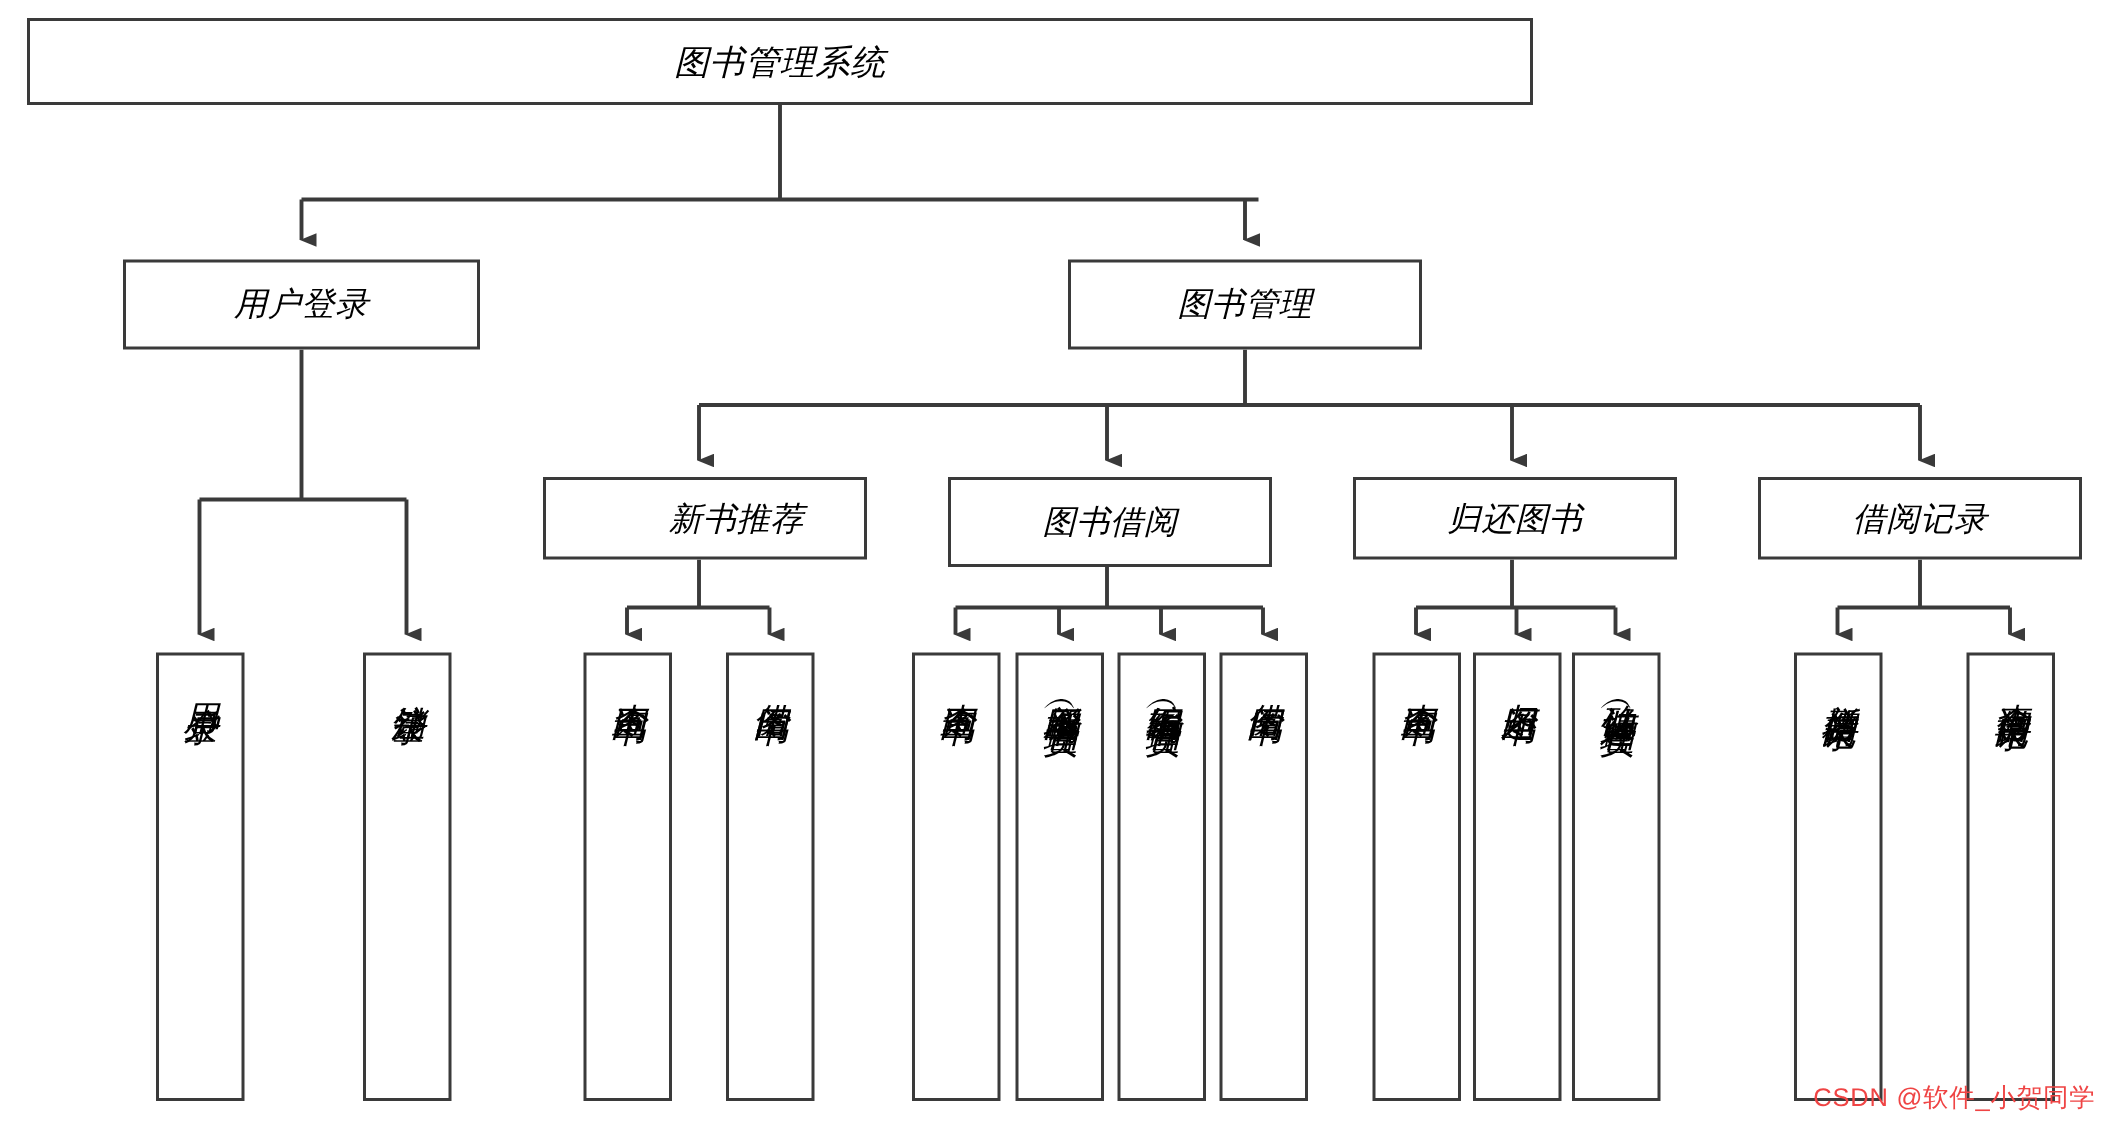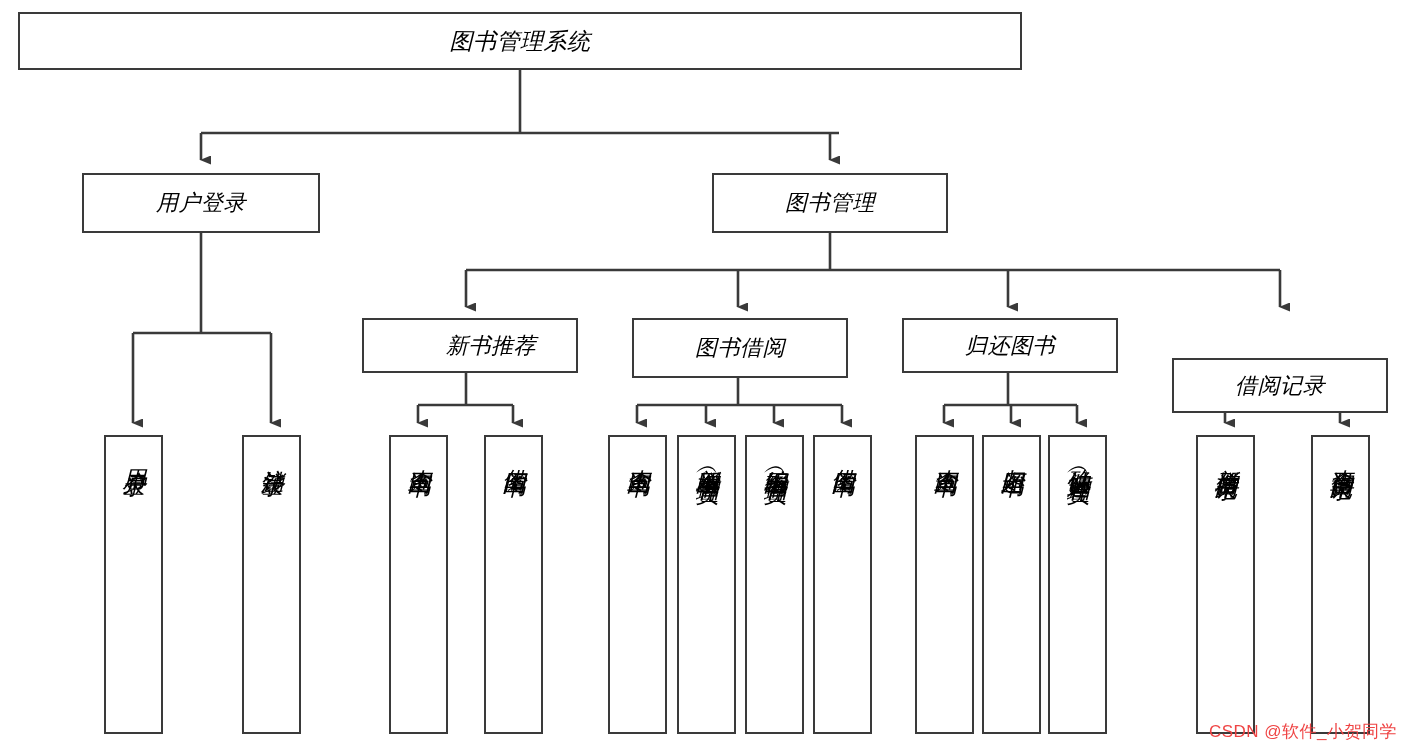--- a/index.html
+++ b/index.html
@@ -151,21 +151,21 @@
 
   <div class="node level-2" style="left:362px; top:318px; width:216px; height:55px;padding-left:42px;">
     <span class="node-label">新书推荐</span>
   </div>
   <div class="node level-2" style="left:632px; top:318px; width:216px; height:60px;">
     <span class="node-label">图书借阅</span>
   </div>
   <div class="node level-2" style="left:902px; top:318px; width:216px; height:55px;">
     <span class="node-label">归还图书</span>
   </div>
-  <div class="node level-2" style="left:1172px; top:318px; width:216px; height:55px;margin-top:40px;">
+  <div class="node level-2" style="left:1172px; top:318px; width:216px; height:55px;">
     <span class="node-label">借阅记录</span>
   </div>
 
   <div class="node leaf" style="left:104px; top:435px; width:59px; height:299px;">
     <span class="node-label">用户登录</span>
   </div>
   <div class="node leaf" style="left:242px; top:435px; width:59px; height:299px;">
     <span class="node-label">注销登录</span>
   </div>
 

